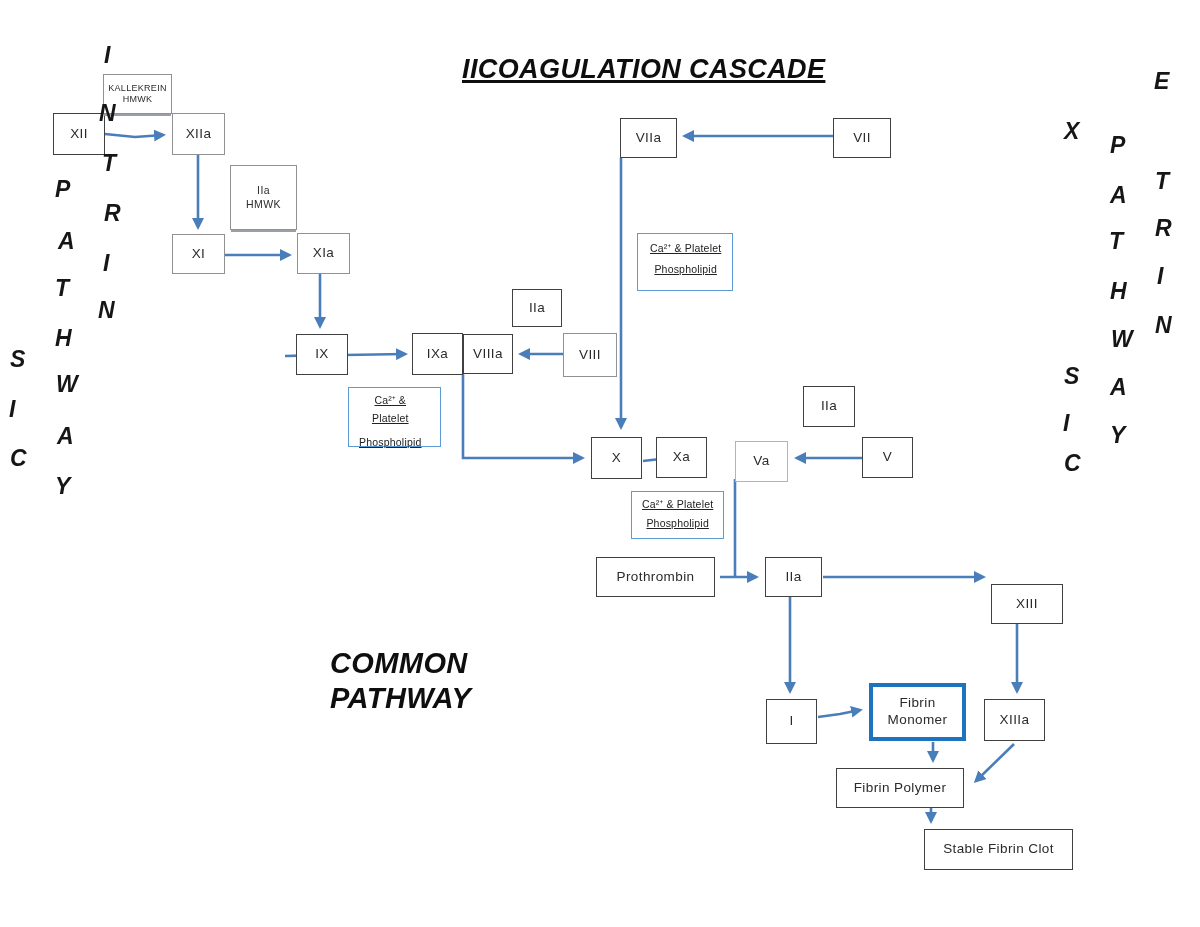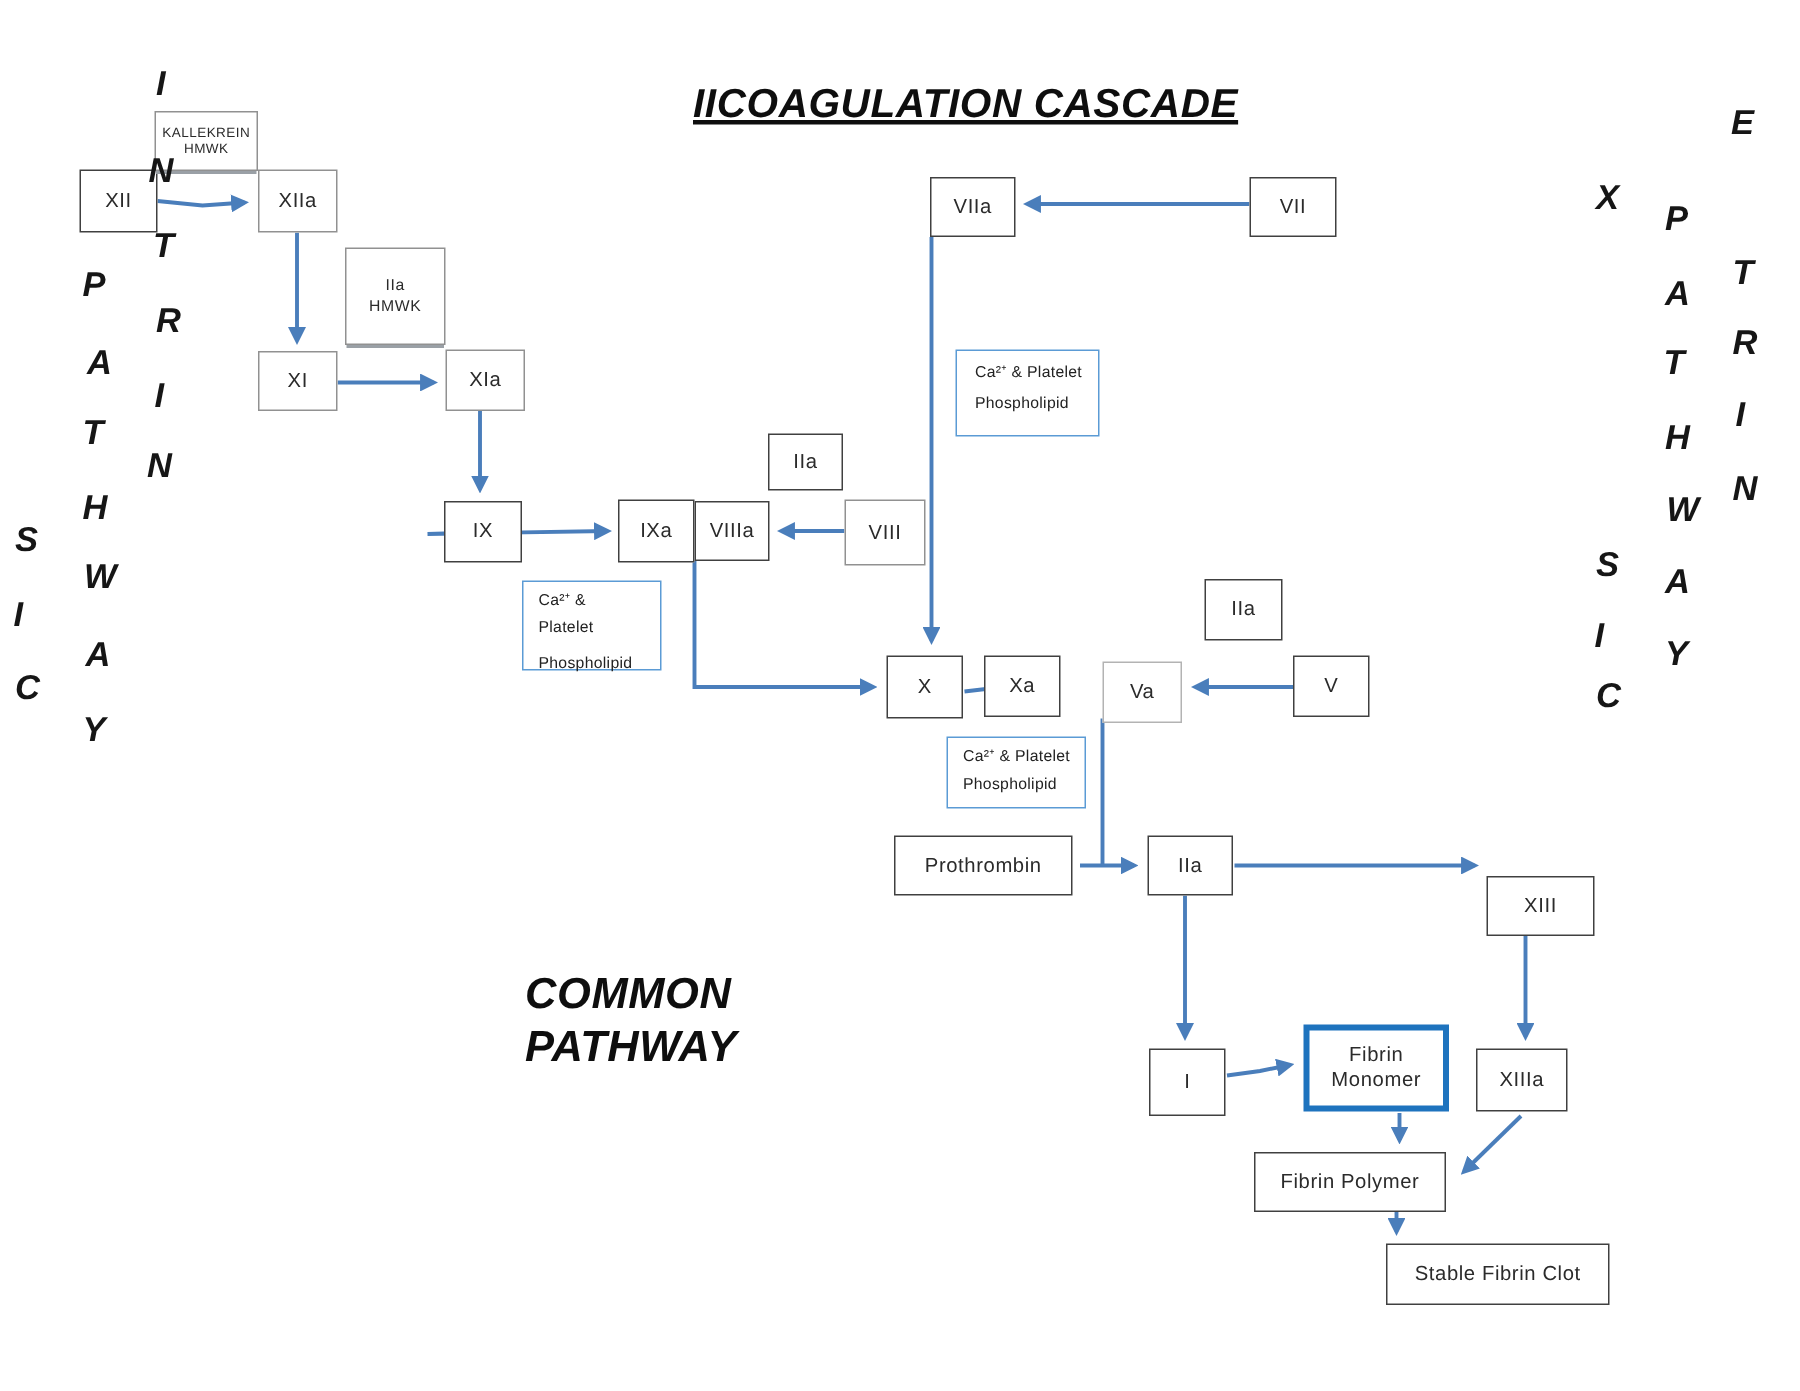--- a/index.html
+++ b/index.html
@@ -14,39 +14,39 @@
     font-size:13.5px;color:#2b2b2b;letter-spacing:.4px;text-align:center;
     box-sizing:border-box;line-height:1.25;
   }
   .box.gray{border:1.2px solid #919191;}
   .box.lightgray{border:1.2px solid #b3b3b3;}
   .box.shadowed{box-shadow:0 3px 0 -1px #9aa0a6;}
   .box.small{font-size:9px;letter-spacing:.3px;}
   .box.med{font-size:10.5px;}
   .box.blue{
     border:1.4px solid #5b9bd5;align-items:flex-start;justify-content:flex-start;
-    text-align:left;font-size:10.5px;letter-spacing:.2px;color:#222;
+    text-align:center;font-size:10.5px;letter-spacing:.2px;color:#222;text-decoration:underline;
   }
   .box.blue .ln{display:block;}
   .box.monomer{border:4px solid #1e73be;font-size:13.5px;}
   .stack .ln{display:block;}
   
   .vl{
     position:absolute;font-weight:bold;font-style:italic;font-size:23px;
     color:#161616;font-family:"Liberation Sans",sans-serif;
   }
   #title{
     position:absolute;left:438px;top:54px;font-weight:bold;font-style:italic;
     font-size:27px;color:#0e0e0e;text-decoration:underline;
     text-decoration-thickness:3px;letter-spacing:.4px;margin-left:24px;
   }
   #common{
     position:absolute;left:330px;top:646px;width:170px;height:66px;
     overflow:hidden;font-weight:bold;font-style:italic;font-size:29px;
-    line-height:35px;color:#0e0e0e;letter-spacing:.4px;margin-left:20px;
+    line-height:35px;color:#0e0e0e;letter-spacing:.4px;
   }
   #common .ln{display:block;}
   
   #arrows{position:absolute;left:0;top:0;pointer-events:none;}
 </style>
 </head>
 <body>
 
 <div id="stage">
 

